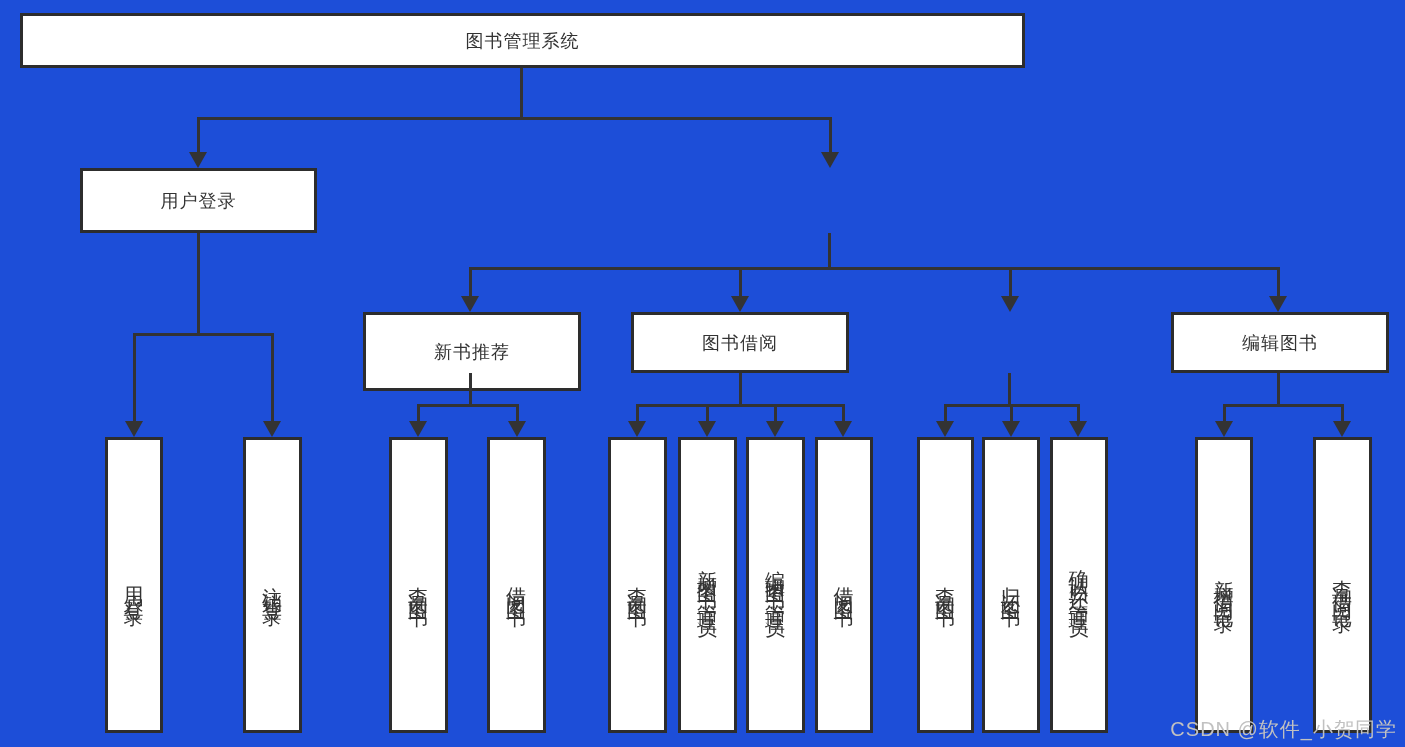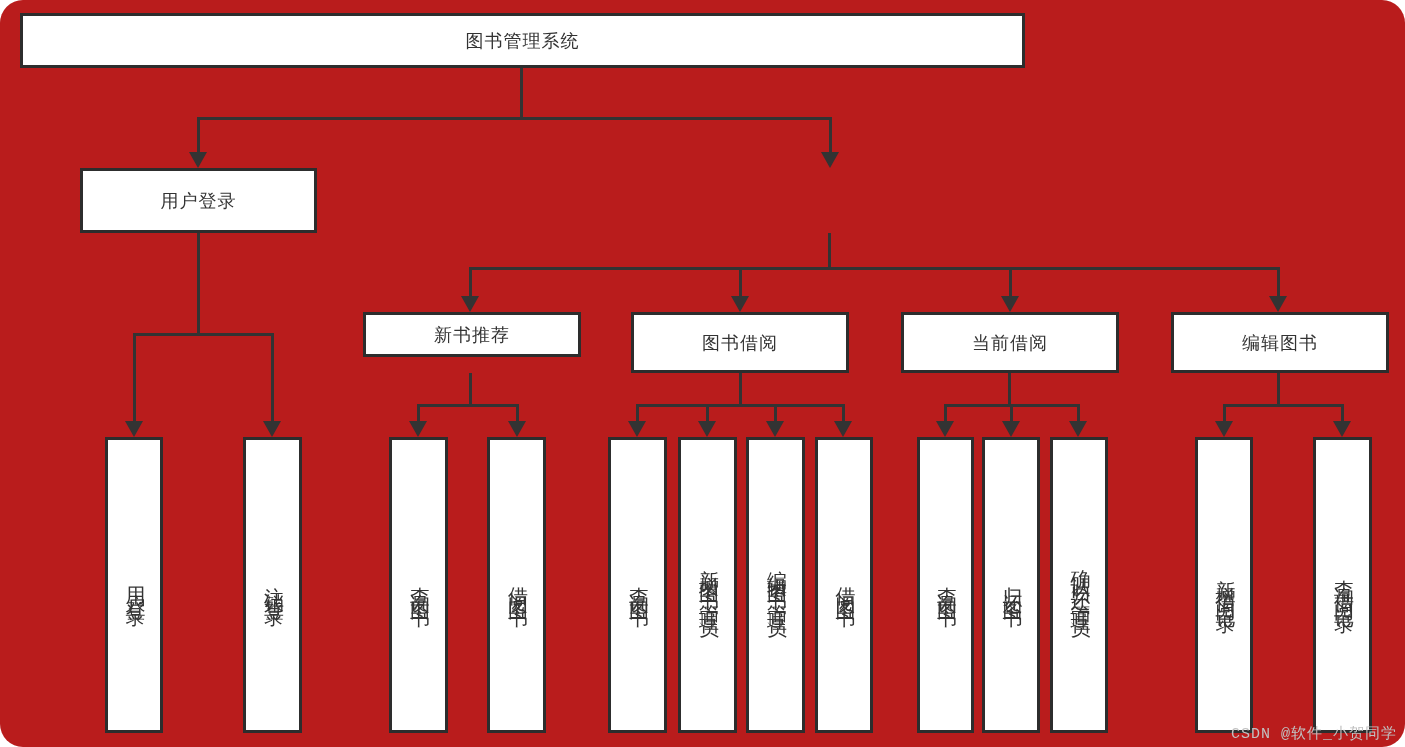--- a/index.html
+++ b/index.html
@@ -1,61 +1,58 @@
 <!DOCTYPE html>
 <html><head>
 <meta charset="utf-8">
 <style>
   html,body { margin:0; padding:0; background:#ffffff; }
   .stage {
-    position:relative; width:1405px; height:747px; background:#b91c1c;
-    font-family:Liberation Mono, monospace; color:#333333; overflow:hidden;border-radius:23px;
+    position:relative; width:1405px; height:747px; background:#1d4ed8;
+    font-family:Liberation Sans, sans-serif; color:#333333; overflow:hidden;
   }
   .node {
     position:absolute; box-sizing:border-box; background:#ffffff;
     border:3px solid #2d2d2d; display:flex; align-items:center; justify-content:center;
   }
   .node.h .lbl { font-size:18px; letter-spacing:1px; white-space:nowrap; }
   .node.v .lbl {
     writing-mode:vertical-rl; text-orientation:mixed;
     font-size:20px; letter-spacing:7px; line-height:1; white-space:nowrap;
   }
   .lv { position:absolute; width:3px; background:#333333; }
   .lh { position:absolute; height:3px; background:#333333; }
   .arr {
     position:absolute; width:0; height:0;
     border-left:9px solid transparent; border-right:9px solid transparent;
     border-top:16px solid #333333;
   }
   .watermark {
     position:absolute; right:8px; bottom:4px; z-index:5;
-    font-size:15px; color:#c1c1c1; letter-spacing:1px; white-space:nowrap;
+    font-size:20px; color:#c1c1c1; letter-spacing:1px; white-space:nowrap;
   }
 </style>
 </head>
 <body>
 
 <div class="stage">
 
   <div class="node h" style="left:20px; top:13px; width:1005px; height:55px;">
     <span class="lbl">图书管理系统</span>
   </div>
 
   <div class="node h" style="left:80px; top:168px; width:237px; height:65px;">
     <span class="lbl">用户登录</span>
   </div>
 
-  <div class="node h" style="left:363px; top:312px; width:218px; height:45px;">
+  <div class="node h" style="left:363px; top:312px; width:218px; height:79px;">
     <span class="lbl">新书推荐</span>
   </div>
   <div class="node h" style="left:631px; top:312px; width:218px; height:61px;">
     <span class="lbl">图书借阅</span>
-  </div>
-  <div class="node h" style="left:901px; top:312px; width:218px; height:61px;">
-    <span class="lbl">当前借阅</span>
   </div>
   <div class="node h" style="left:1171px; top:312px; width:218px; height:61px;">
     <span class="lbl">编辑图书</span>
   </div>
 
   <div class="node v" style="left:105px; top:437px; width:58px; height:296px;">
     <span class="lbl">用户登录</span>
   </div>
   <div class="node v" style="left:243px; top:437px; width:59px; height:296px;">
     <span class="lbl">注销登录</span>

